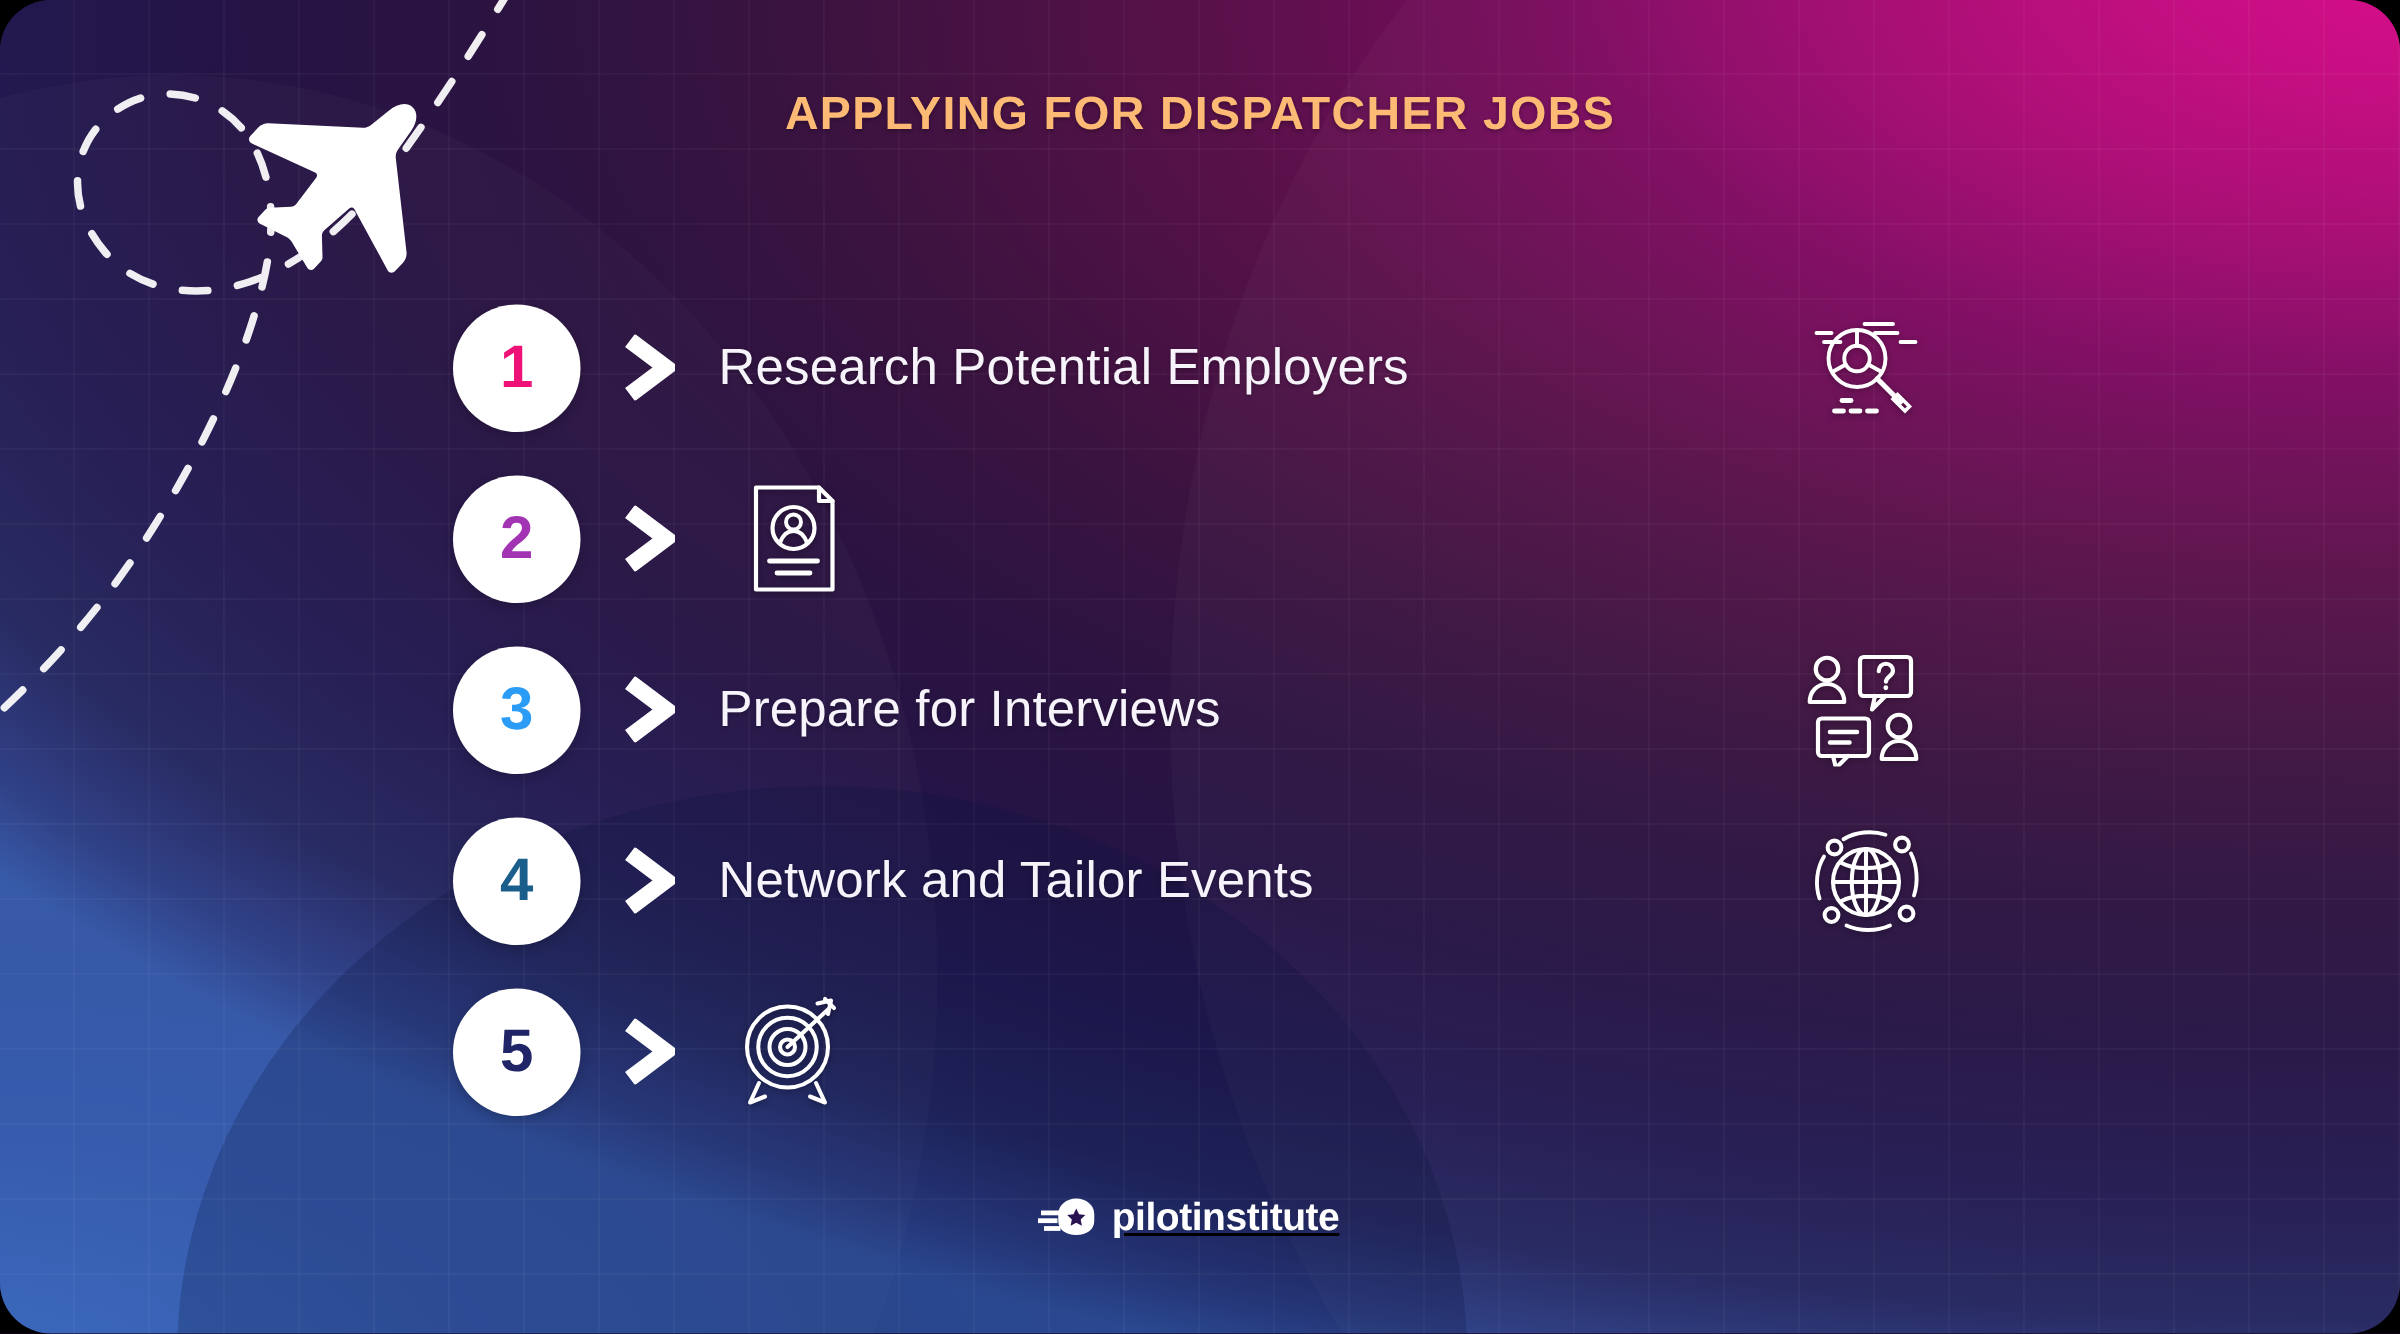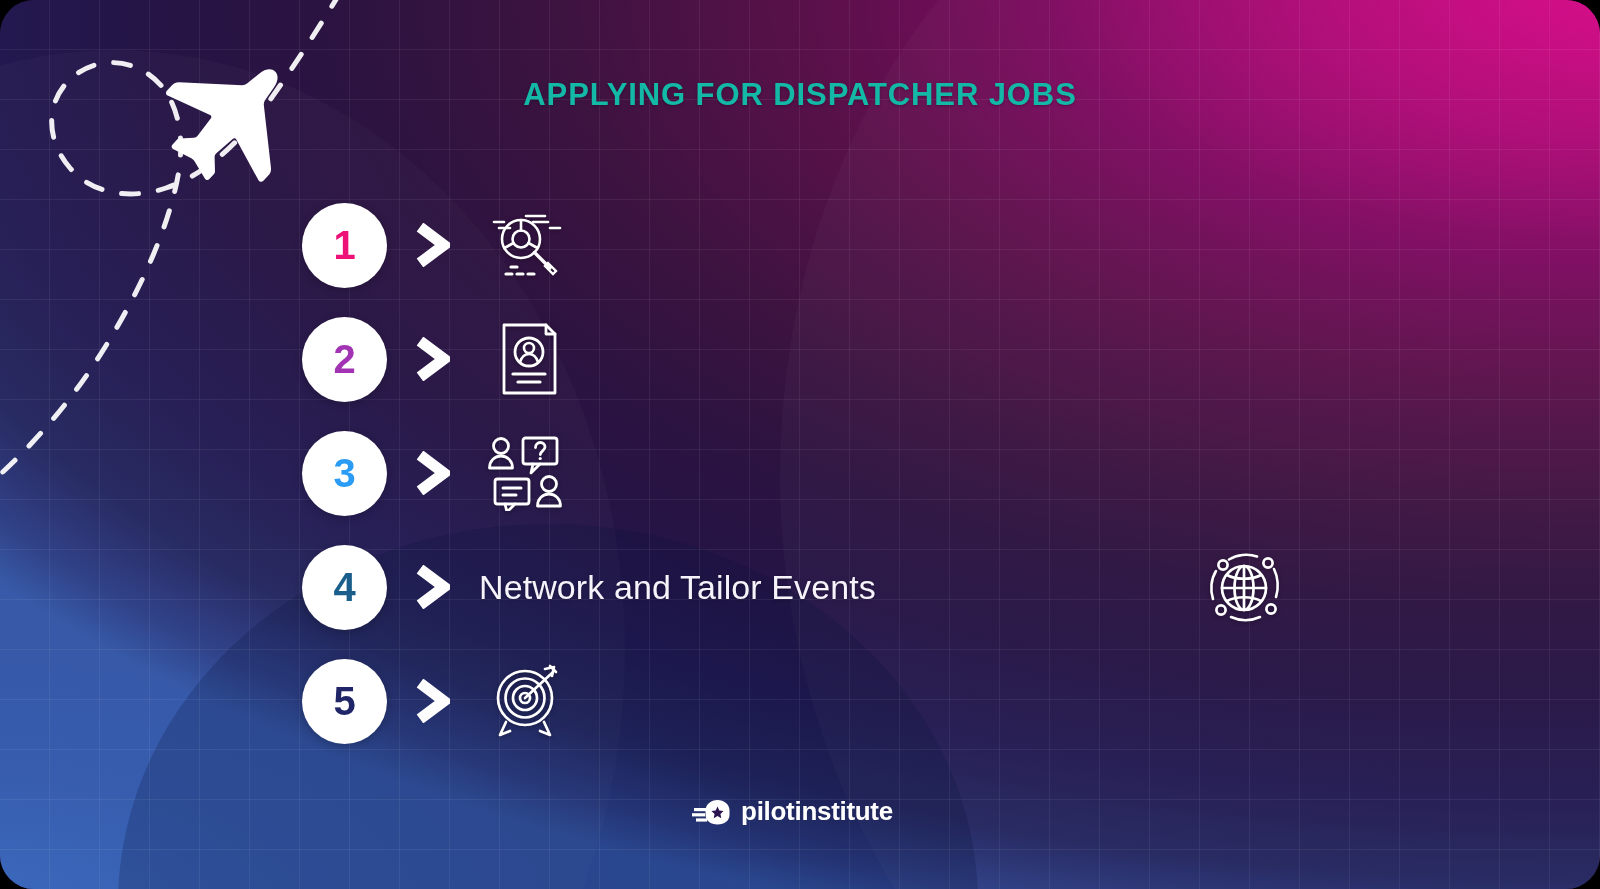--- a/index.html
+++ b/index.html
@@ -92,26 +92,25 @@
     position:absolute; left:152px; top:48px;
     width:150px; height:150px;
     transform:rotate(43deg);
   }
 
   
   #page-title{
     position:absolute;
     left:0; right:0; top:58px;
     text-align:center;
-    color:#14b8a6;
+    color:#fdba74;
     font-size:31px;
     font-weight:bold;
     letter-spacing:0.9px;
     text-shadow:0 1px 3px rgba(0,0,0,0.30);
-    margin-top:19px;
   }
 
   
   #steps-list{
     position:absolute;
     left:302px; top:188px;
     width:990px;
   }
   .step-row{
     position:relative;
@@ -163,23 +162,24 @@
     justify-content:center;
     color:#ffffff;
   }
   .step-icon svg{ display:block; filter:drop-shadow(0 1px 2px rgba(0,0,0,0.35)); }
 
   
   #footer-logo{
     position:absolute;
     left:0; right:15px; bottom:62px;
     display:flex;
-    align-items:center;
+    align-items:flex-start;
     justify-content:center;
     gap:11px;
+    text-decoration:underline;
   }
   #logo-wordmark{
     color:#ffffff;
     font-size:26px;
     font-weight:bold;
     letter-spacing:-0.3px;
   }
 </style>
 </head>
 <body>
@@ -250,20 +250,21 @@
 
     <div class="step-row">
       <div class="step-badge">
         <span class="step-number" style="color:#ee1177">1</span>
       </div>
       <div class="step-chevron">
         <svg width="34" height="44" viewBox="0 0 34 44">
           <path d="M4 4 L28 22 L4 40" fill="none" stroke="#ffffff" stroke-width="11" stroke-linejoin="miter" stroke-linecap="butt"></path>
         </svg>
       </div>
+      <div class="step-label">Research Potential Employers</div>
       <div class="step-icon">
         <svg width="78" height="78" viewBox="0 0 78 78" fill="none" stroke="#ffffff" stroke-width="2.6" stroke-linecap="round">
           <circle cx="33" cy="33" r="19"></circle>
           <circle cx="33" cy="33" r="8.5"></circle>
           <path d="M33 14 L33 24.5"></path>
           <path d="M49.5 42 L40.5 37"></path>
           <path d="M16.5 42 L25.5 37"></path>
           <line x1="46.5" y1="46.5" x2="62" y2="62" stroke-width="3.4"></line>
           <path d="M60 57 L68 65 L65 68 L57 60 Z" stroke-width="2.4"></path>
           <path d="M38 10 L57 10" stroke-width="2.6"></path>
@@ -303,20 +304,21 @@
 
     <div class="step-row">
       <div class="step-badge">
         <span class="step-number" style="color:#2a9cf5">3</span>
       </div>
       <div class="step-chevron">
         <svg width="34" height="44" viewBox="0 0 34 44">
           <path d="M4 4 L28 22 L4 40" fill="none" stroke="#ffffff" stroke-width="11" stroke-linejoin="miter" stroke-linecap="butt"></path>
         </svg>
       </div>
+      <div class="step-label">Prepare for Interviews</div>
       <div class="step-icon">
         <svg width="80" height="76" viewBox="0 0 80 76" fill="none" stroke="#ffffff" stroke-width="2.8" stroke-linecap="round" stroke-linejoin="round">
           <circle cx="14" cy="11" r="7.5"></circle>
           <path d="M2.5 33 c0-7 5-12 11.5-12 s11.5 5 11.5 12 Z"></path>
           <rect x="36" y="3" width="34" height="26" rx="2.5"></rect>
           <path d="M46 29 L44 38 L53 29"></path>
           <path d="M48.5 12.5 c0-3 2.2-5 4.8-5 s4.7 2 4.7 4.6 c0 3.6-4.7 3.9-4.7 7.4"></path>
           <circle cx="53.2" cy="23.5" r="1.6" fill="#ffffff" stroke="none"></circle>
           <rect x="8" y="44" width="34" height="25" rx="2.5"></rect>
           <path d="M18 69 L20 77 L28 69"></path>

